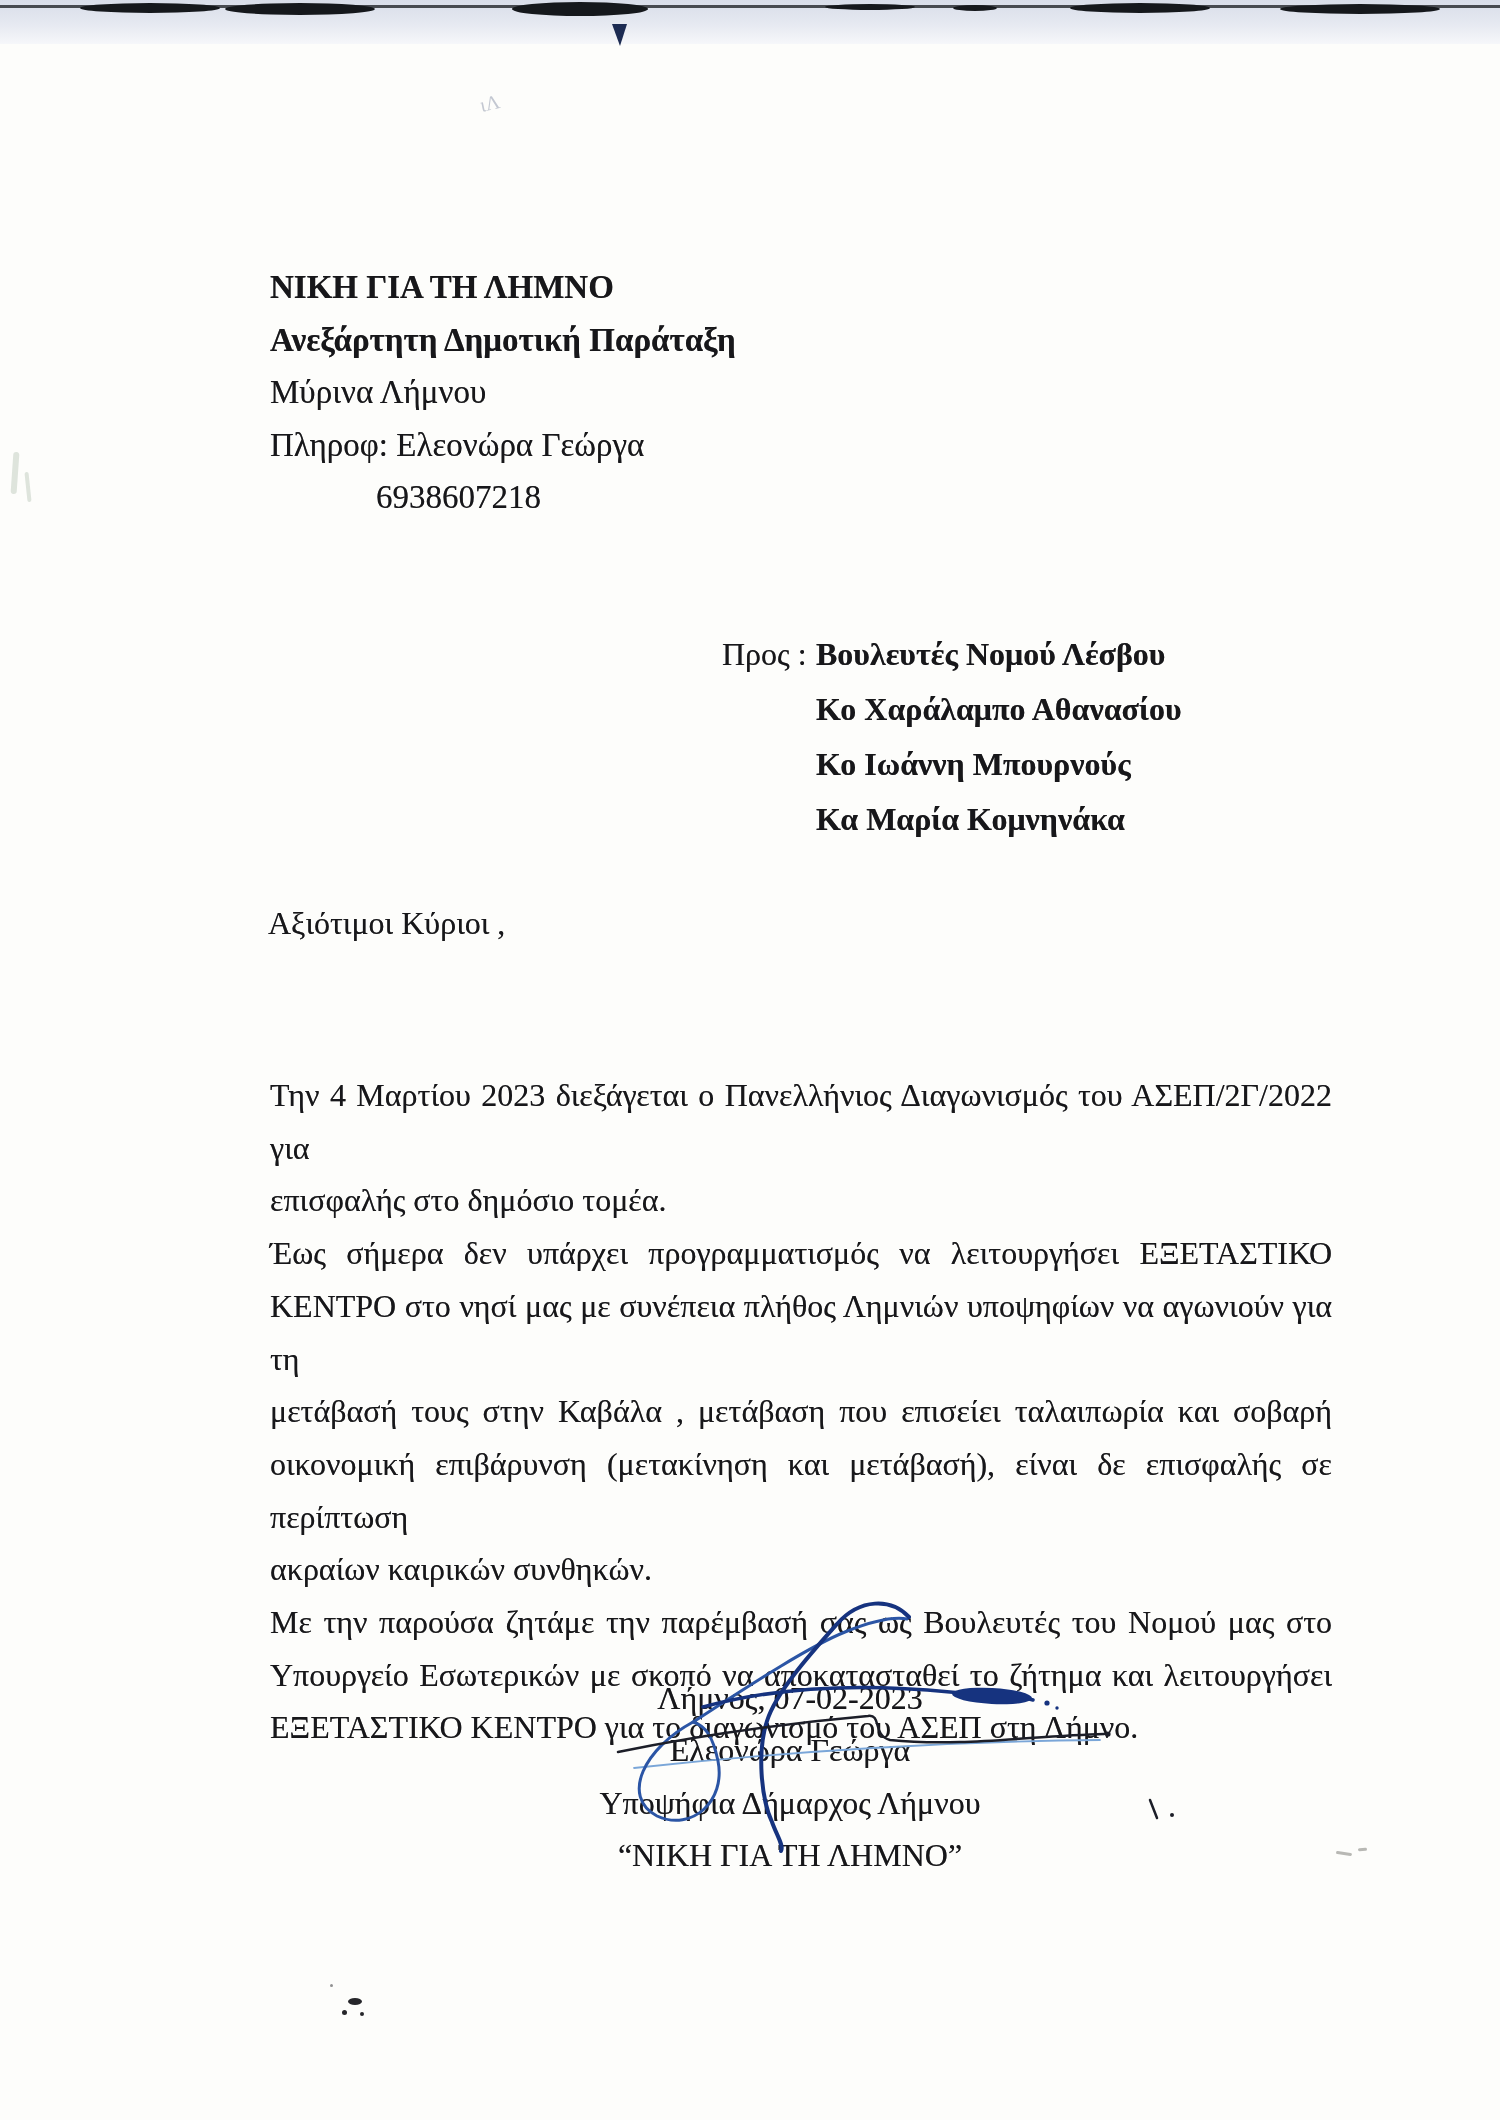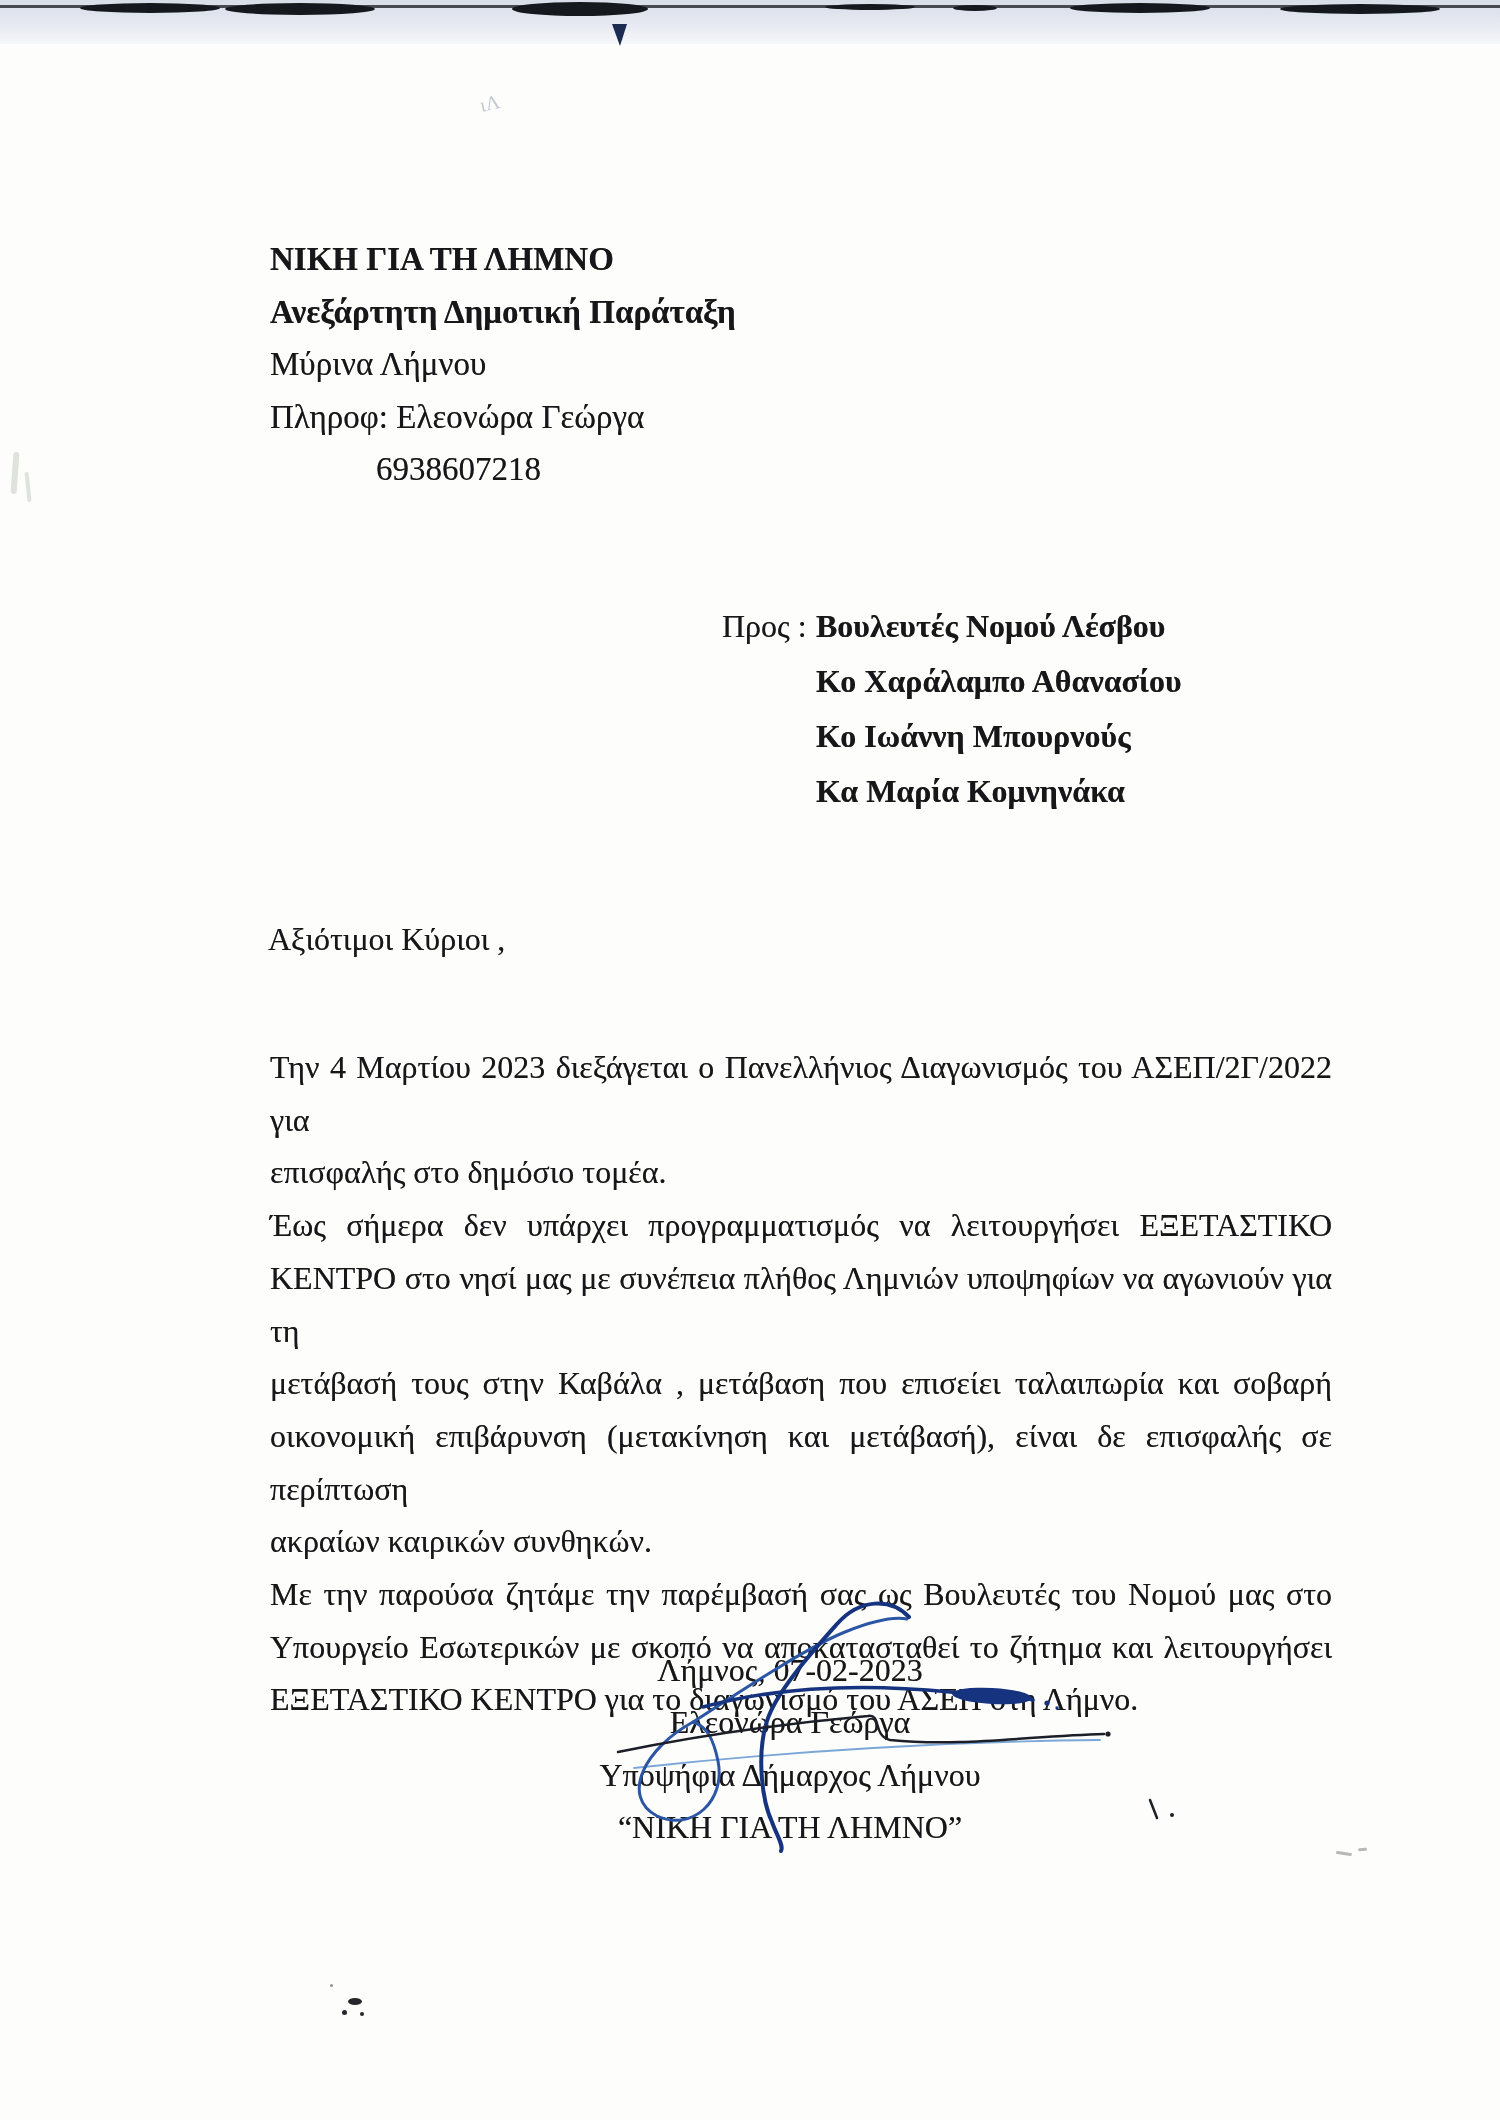--- a/index.html
+++ b/index.html
@@ -2,34 +2,34 @@
 <html><head>
 <meta charset="utf-8">
 <style>
   html,body{margin:0;padding:0;background:#ffffff;}
   .page{
     position:relative; width:1500px; height:2120px; overflow:hidden;
     background:#fdfdfb;
     font-family:"Liberation Serif","DejaVu Serif",serif;
     color:#17171a;
   }
-  .txt{ text-shadow:0 0 0.6px rgba(10,10,10,.55); }
+  .txt{ text-shadow:0 0 0.6px rgba(10,10,10,.55);margin-top:28px; }
   .top-band{
     position:absolute; left:0; top:0; width:1500px; height:44px;
     background:linear-gradient(#d8dde9 0%, #e6e9f1 55%, #f6f7fa 100%);
   }
   .abs{ position:absolute; }
   .header-block{ left:270px; top:233px; }
   .h-line{ font-size:33px; line-height:52.5px; white-space:nowrap; }
   .h-bold{ font-weight:700; }
   .h-phone{ padding-left:106px; }
   .rec-label{ left:722px; top:599px; font-size:32px; line-height:55px; white-space:nowrap; }
   .rec-lines{ left:816px; top:599px; }
   .rec-line{ font-size:32px; line-height:55px; font-weight:700; white-space:nowrap; }
-  .salutation{ left:268px; top:913px; font-size:32px; line-height:52px; white-space:nowrap; }
+  .salutation{ left:268px; top:869px; font-size:32px; line-height:52px; white-space:nowrap; }
   .body-block{ left:270px; top:1041px; width:1062px; }
   .body-line{
     font-size:32px; line-height:52.7px;
     text-align:justify; text-align-last:justify;
   }
   .body-line.last{ text-align-last:left; }
   .closing-block{ left:445px; top:1644px; width:690px; text-align:center; }
   .c-line{ font-size:32px; line-height:52.3px; white-space:nowrap; }
   .speck{ position:absolute; background:#26262a; border-radius:50%; }
   .faint-mark{ position:absolute; color:#8a93a8; opacity:.5; font-size:20px; transform:rotate(-12deg); }

